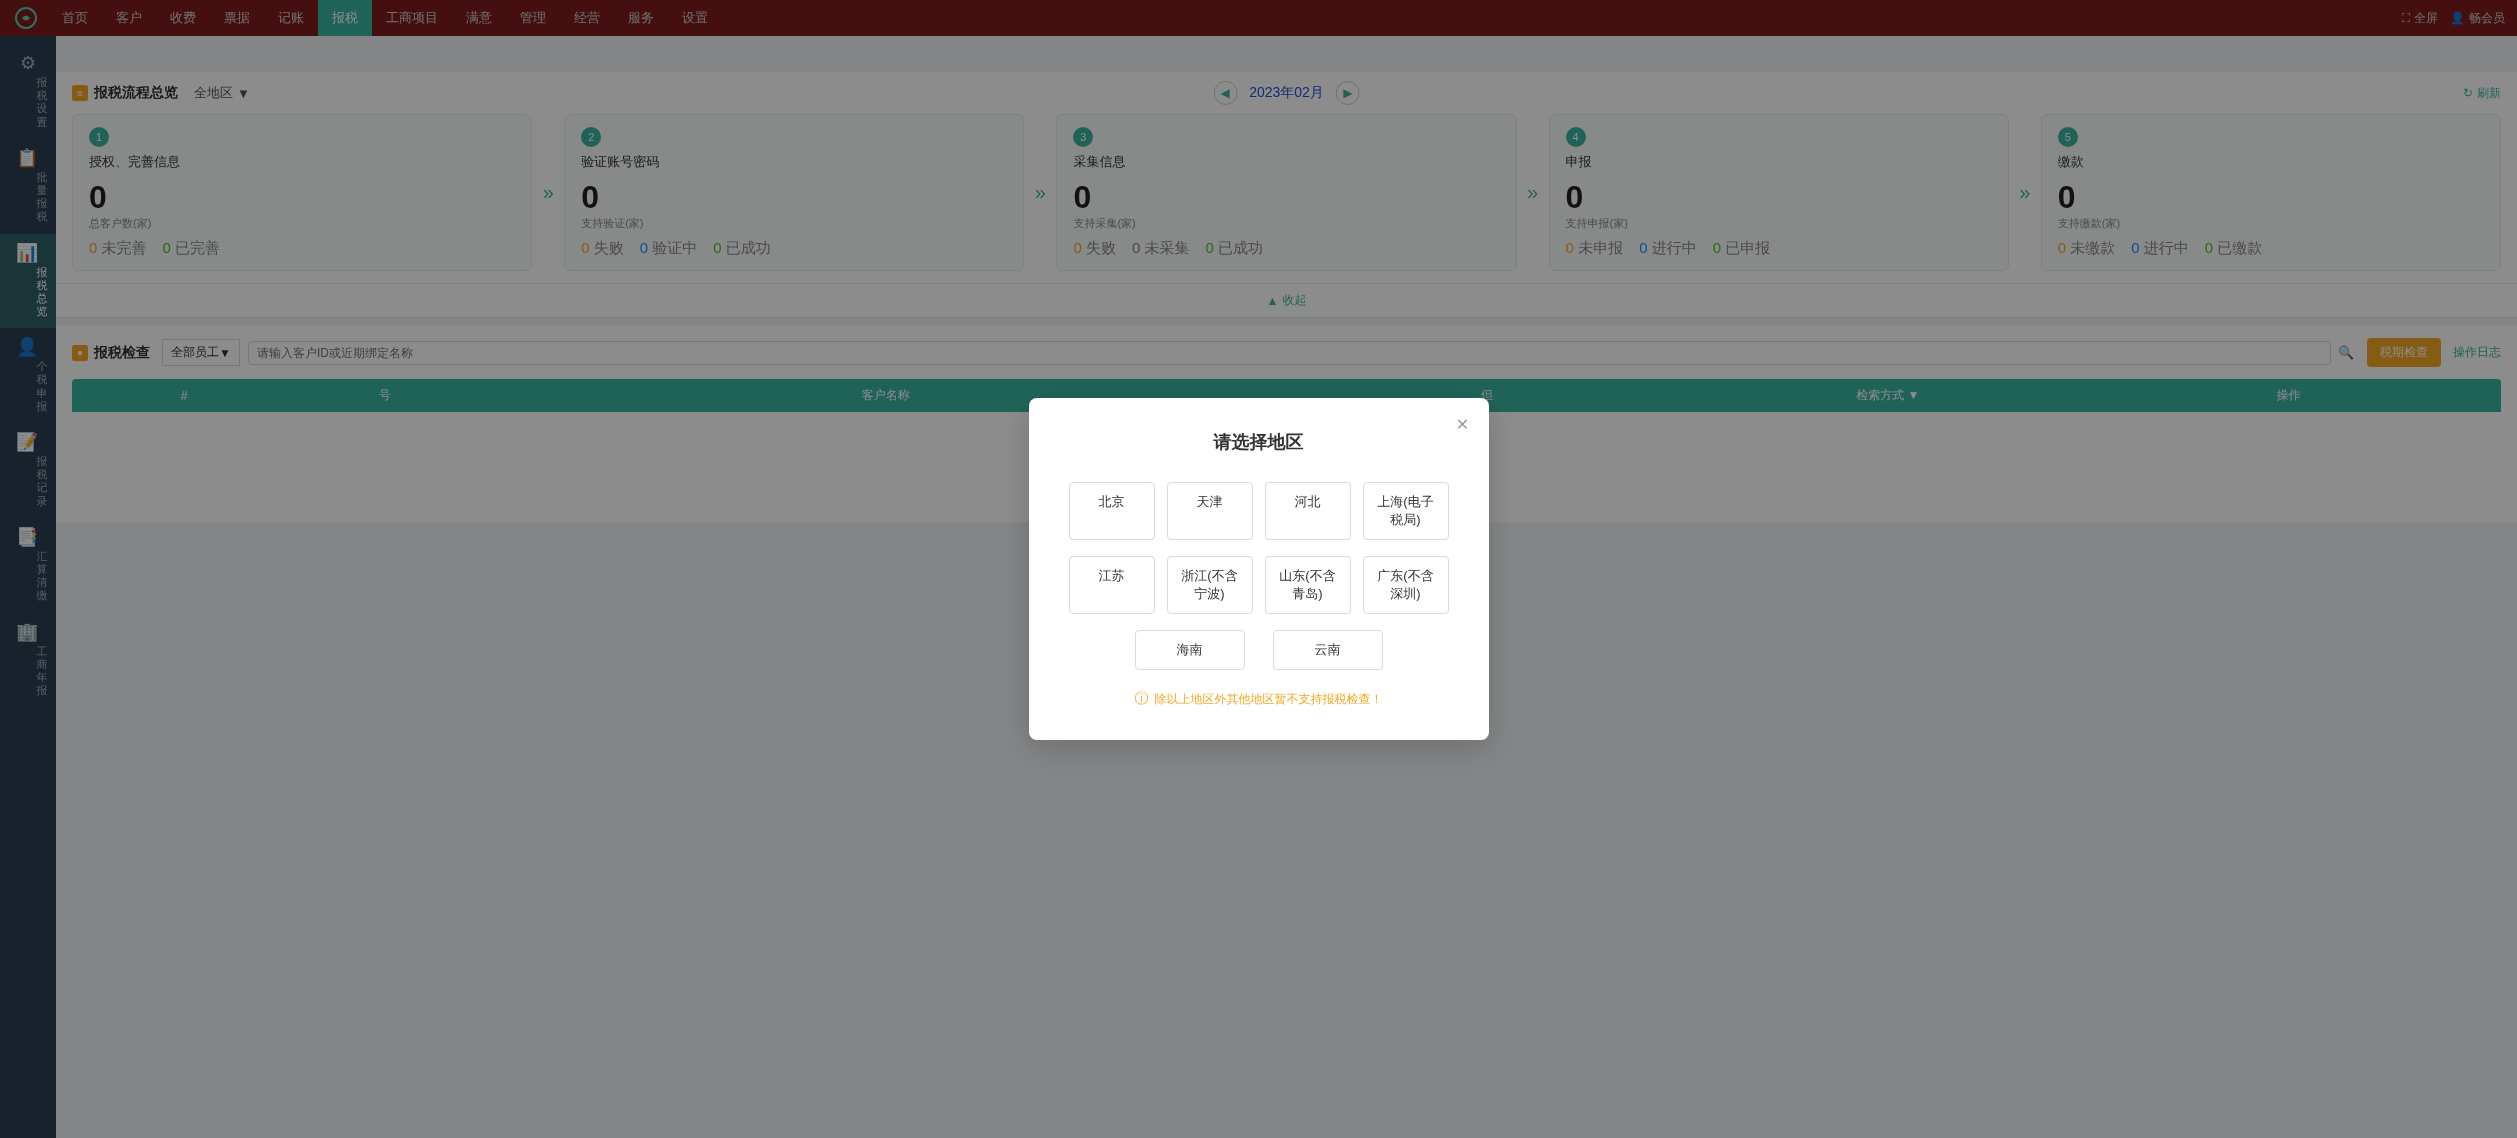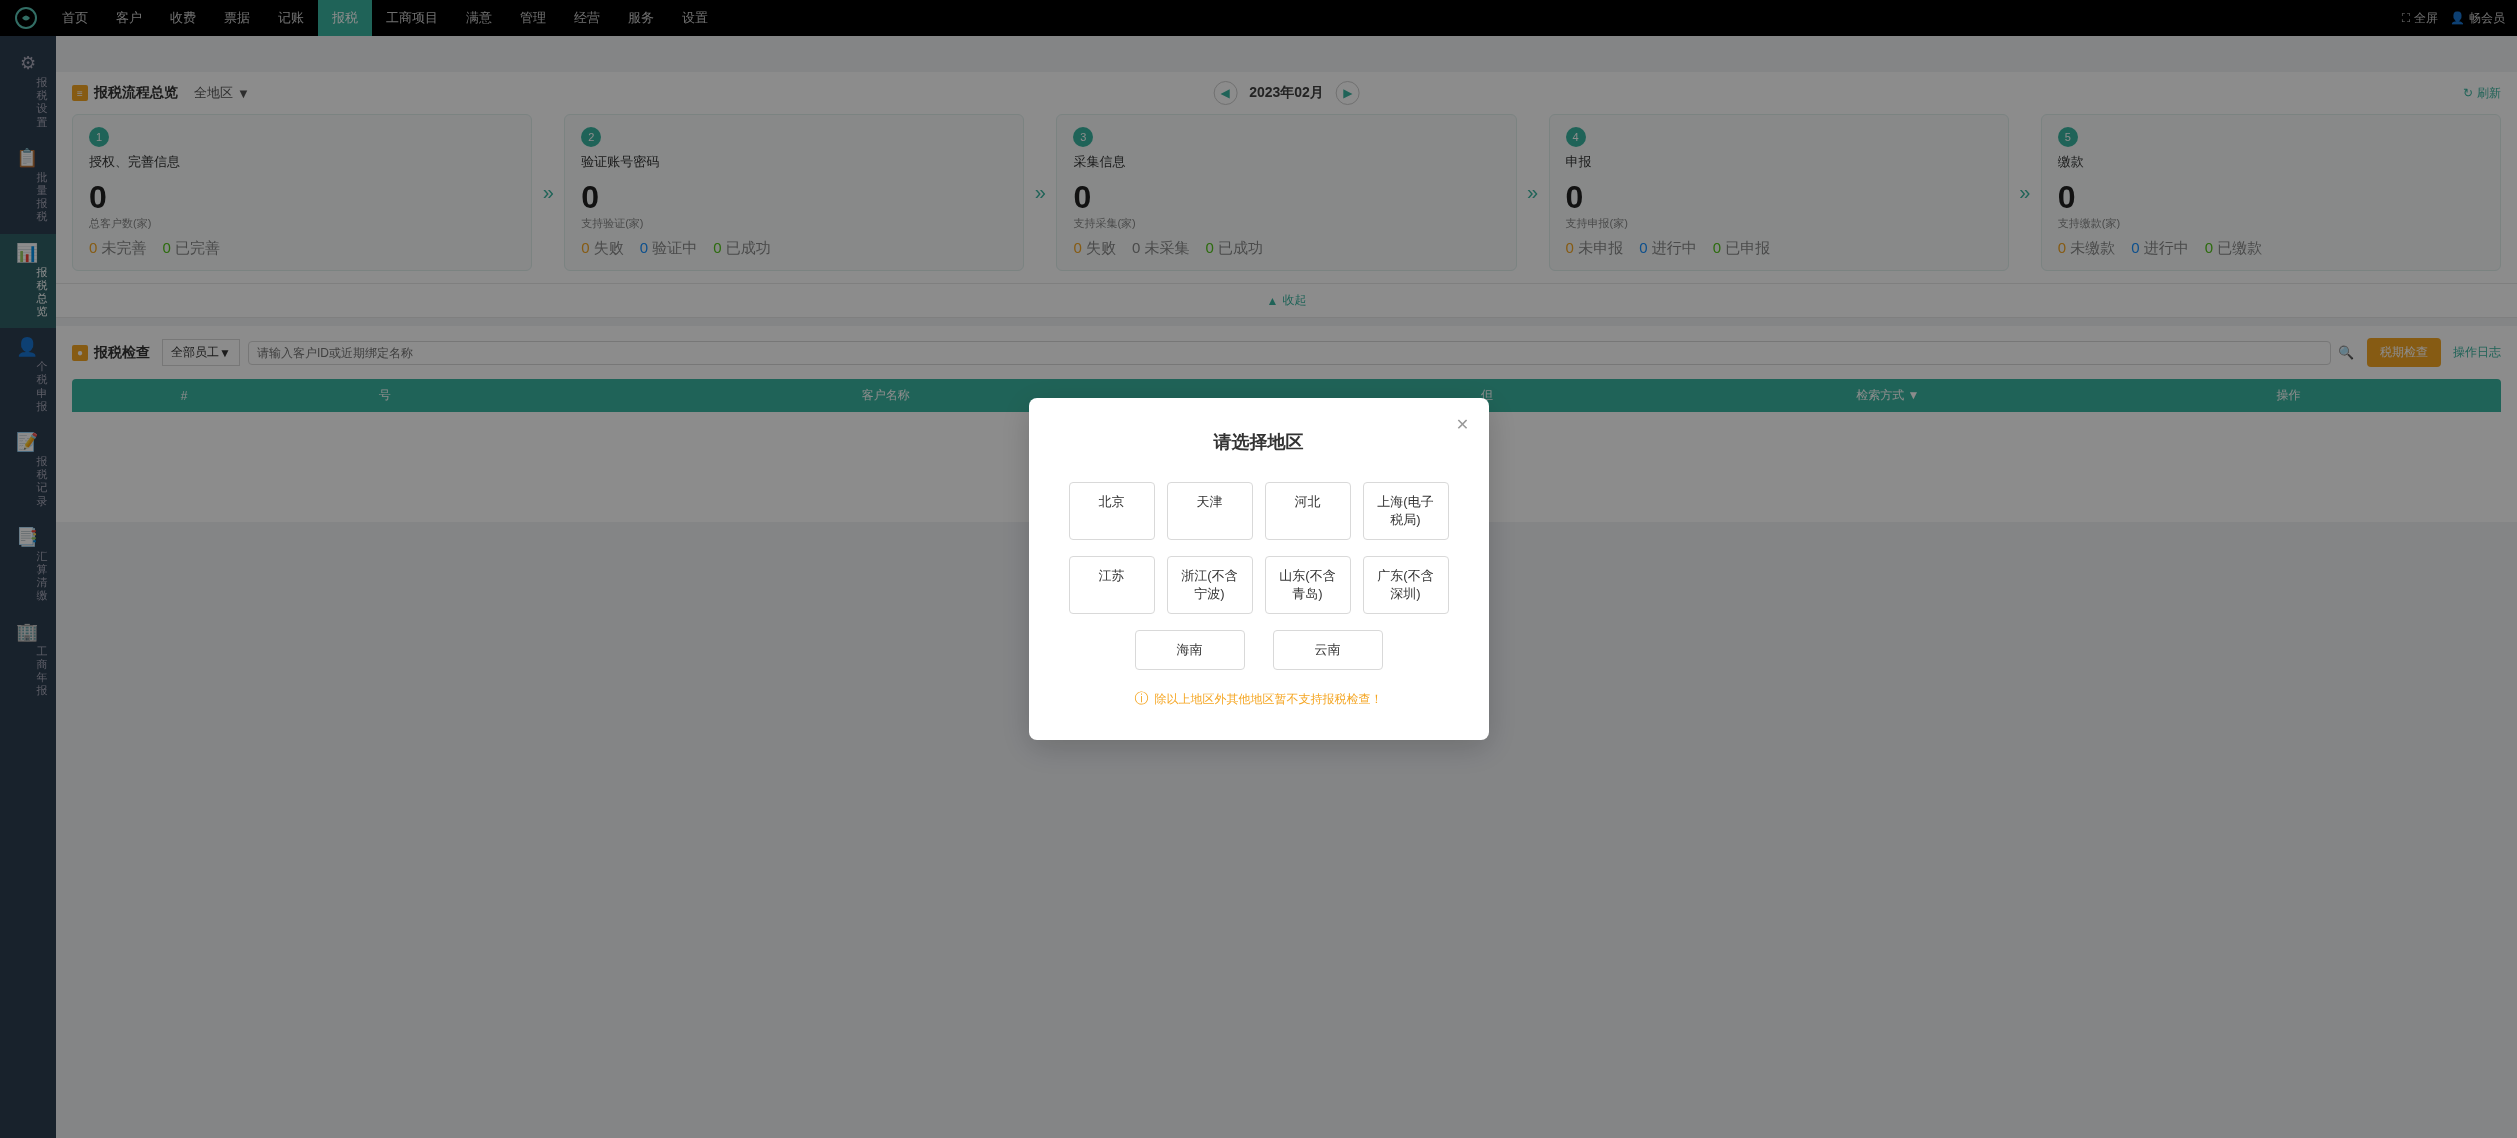--- a/index.html
+++ b/index.html
@@ -1,20 +1,20 @@
 <!DOCTYPE html>
 <html><head>
   <meta charset="utf-8">
   <style>
     * { box-sizing: border-box; margin: 0; padding: 0; }
     body { font-family: 'Microsoft YaHei', '微软雅黑', sans-serif; font-size: 13px; background: #f0f2f5; overflow: hidden; }
 
     
     .top-nav {
-      background: #000000;
+      background: #7f1d1d;
       height: 36px;
       display: flex;
       align-items: center;
       padding: 0 12px;
       position: relative;
       z-index: 100;
     }
     .top-nav-logo {
       width: 28px;
       height: 28px;
@@ -118,21 +118,21 @@
     .date-nav {
       display: flex; align-items: center; gap: 12px;
       position: absolute; left: 50%; transform: translateX(-50%);
     }
     .date-nav-btn {
       width: 24px; height: 24px; border-radius: 50%;
       border: 1px solid #ccc; background: #fff;
       display: flex; align-items: center; justify-content: center;
       cursor: pointer; color: #3ab5a0; font-size: 12px;
     }
-    .date-nav-text { font-size: 14px; color: #404040; font-weight: 700; }
+    .date-nav-text { font-size: 14px; color: #1d4ed8; font-weight: 400; }
     .refresh-btn {
       margin-left: auto;
       color: #3ab5a0; cursor: pointer; font-size: 12px;
       display: flex; align-items: center; gap: 4px;
     }
 
     
     .flow-steps {
       display: flex;
       align-items: stretch;

